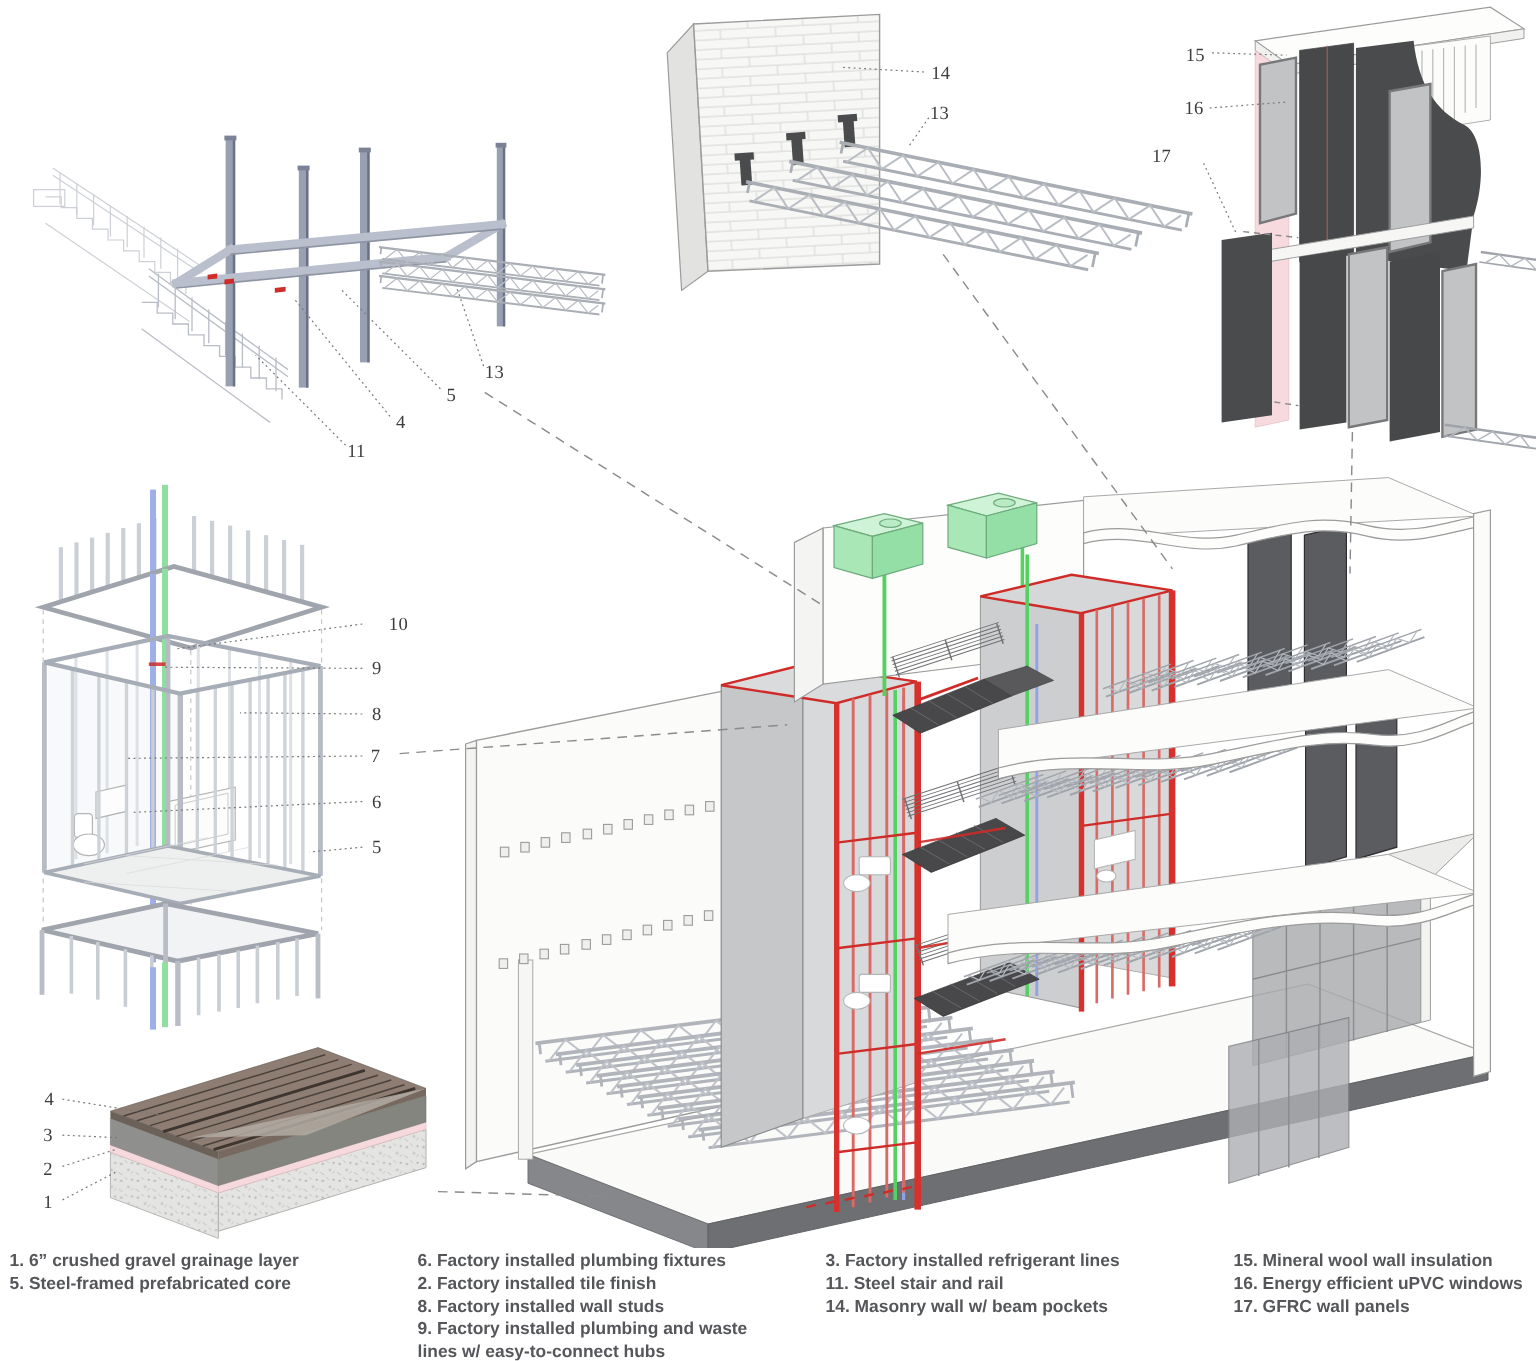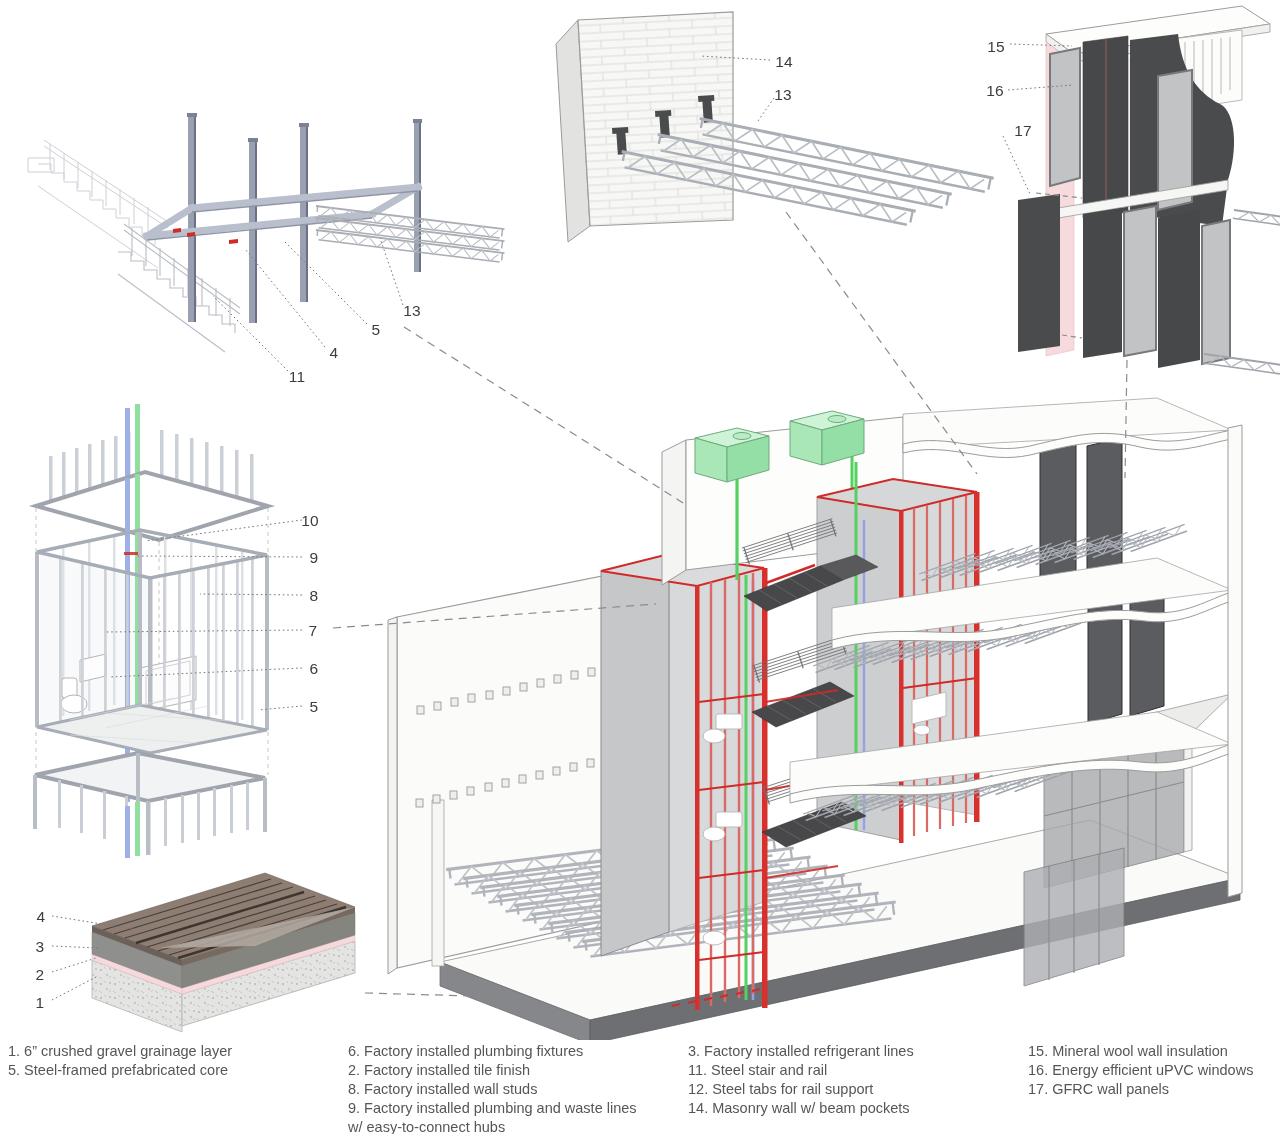--- a/index.html
+++ b/index.html
@@ -1,21 +1,21 @@
 <!DOCTYPE html>
 <html><head>
 <meta charset="utf-8">
 <style>
   html,body{margin:0;padding:0;background:#ffffff;}
   .stage{position:relative;width:1280px;height:1134px;background:#ffffff;overflow:hidden;
          font-family:"Liberation Sans", sans-serif;}
   .canvas{position:absolute;left:0;top:0;}
   .co{position:absolute;transform:translate(-50%,-50%);font-size:15.5px;color:#3c3d3f;
-      letter-spacing:.2px;white-space:nowrap;}
-  .legend{position:absolute;left:0;top:1042px;width:1280px;height:92px;}
+      letter-spacing:.2px;white-space:nowrap;font-family:Liberation Serif, serif;}
+  .legend{position:absolute;left:0;top:1042px;width:1280px;height:92px;font-weight:bold;}
   .lcol{position:absolute;top:0;font-size:14.5px;line-height:19px;color:#55565a;}
   .litem{white-space:normal;}
 </style>
 </head>
 <body>
 
 <div class="stage">
 
 <svg class="canvas" width="1280" height="1040" viewBox="0 0 1280 1040">
 <defs>
@@ -519,22 +519,22 @@
 </svg>
 
 <span class="co" style="left:297px;top:377px">11</span>
 <span class="co" style="left:334px;top:353px">4</span>
 <span class="co" style="left:376px;top:330px">5</span>
 <span class="co" style="left:412px;top:311px">13</span>
 <span class="co" style="left:784px;top:62px">14</span>
 <span class="co" style="left:783px;top:95px">13</span>
 <span class="co" style="left:996px;top:47px">15</span>
 <span class="co" style="left:995px;top:91px">16</span>
-<span class="co" style="left:1023px;top:131px">17</span>
-<span class="co" style="left:310px;top:521px">10</span>
+<span class="co" style="left:968px;top:131px">17</span>
+<span class="co" style="left:332px;top:521px">10</span>
 <span class="co" style="left:314px;top:558px">9</span>
 <span class="co" style="left:314px;top:596px">8</span>
 <span class="co" style="left:313px;top:631px">7</span>
 <span class="co" style="left:314px;top:669px">6</span>
 <span class="co" style="left:314px;top:707px">5</span>
 <span class="co" style="left:41px;top:917px">4</span>
 <span class="co" style="left:40px;top:947px">3</span>
 <span class="co" style="left:40px;top:975px">2</span>
 <span class="co" style="left:40px;top:1003px">1</span>
 
@@ -545,21 +545,20 @@
   </div>
   <div class="lcol" style="left:348px;width:302px">
     <div class="litem">6. Factory installed plumbing fixtures</div>
     <div class="litem">2. Factory installed tile finish</div>
     <div class="litem">8. Factory installed wall studs</div>
     <div class="litem">9. Factory installed plumbing and waste lines w/ easy-to-connect hubs</div>
   </div>
   <div class="lcol" style="left:688px;width:332px">
     <div class="litem">3. Factory installed refrigerant lines</div>
     <div class="litem">11. Steel stair and rail</div>
-    <div class="litem">12. Steel tabs for rail support</div>
     <div class="litem">14. Masonry wall w/ beam pockets</div>
   </div>
   <div class="lcol" style="left:1028px;width:248px">
     <div class="litem">15. Mineral wool wall insulation</div>
     <div class="litem">16. Energy efficient uPVC windows</div>
     <div class="litem">17. GFRC wall panels</div>
   </div>
 </div>
 
 </div>

